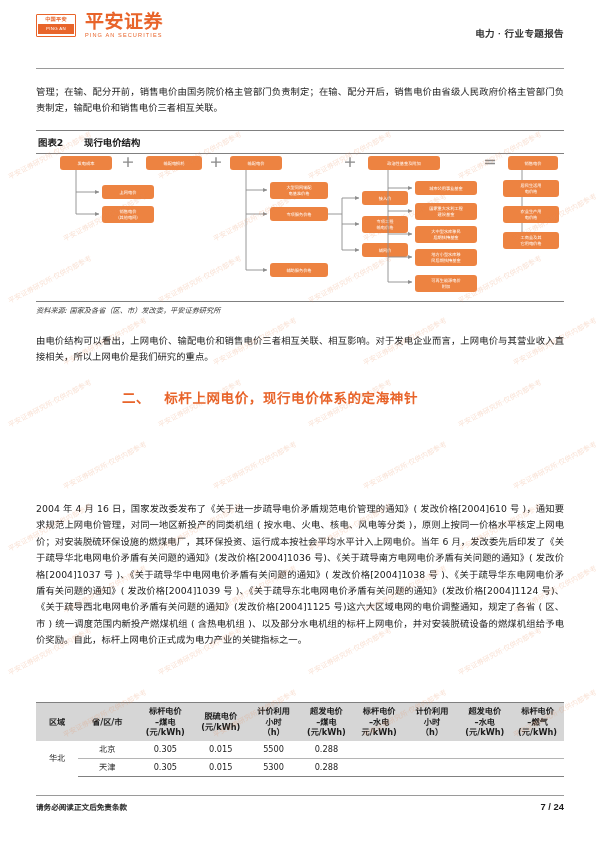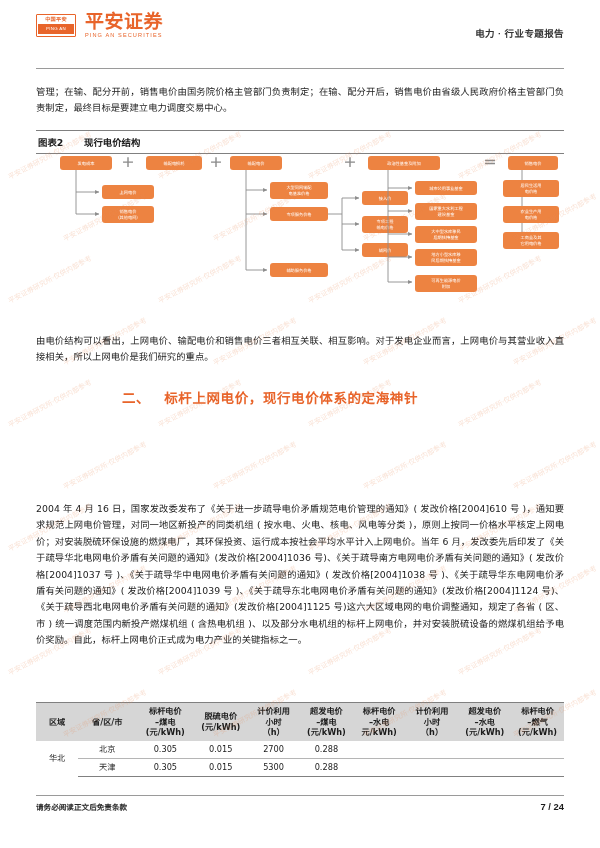--- a/index.html
+++ b/index.html
@@ -218,21 +218,21 @@
         </div>
         <div class="logo-word">
           <div class="logo-cn">平安证券</div>
           <div class="logo-en">PING AN SECURITIES</div>
         </div>
       </div>
       <div class="hdr-right">电力 · 行业专题报告</div>
     </div>
     <div class="hdr-rule"></div>
 
-    <div class="para p-top">管理；在输、配分开前，销售电价由国务院价格主管部门负责制定；在输、配分开后，销售电价由省级人民政府价格主管部门负责制定，最终目标是要建立电力调度交易中心。</div>
+    <div class="para p-top">管理；在输、配分开前，销售电价由国务院价格主管部门负责制定；在输、配分开后，销售电价由省级人民政府价格主管部门负责制定，输配电价和销售电价三者相互关联。</div>
 
     <div class="fig-cap fig2-cap">
       <span class="num">图表2</span><span>现行电价结构</span>
     </div>
 
     <div class="diagram">
       <svg width="528" height="146" viewBox="0 0 528 146" xmlns="http://www.w3.org/2000/svg">
         <defs>
           <marker id="ar" markerWidth="5" markerHeight="5" refX="4.4" refY="2.2" orient="auto">
             <path d="M0,0 L4.6,2.2 L0,4.4 z" fill="#8c8c8c"></path>
@@ -336,20 +336,21 @@
         <rect class="bx" x="467" y="54" width="56" height="17" rx="3"></rect>
         <text class="tx" x="495" y="61">农业生产用</text>
         <text class="tx" x="495" y="67">电价格</text>
 
         <rect class="bx" x="467" y="80" width="56" height="17" rx="3"></rect>
         <text class="tx" x="495" y="87">工商业及其</text>
         <text class="tx" x="495" y="93">它用电价格</text>
       </svg>
     </div>
 
+    <div class="fig-src">资料来源: 国家及各省（区、市）发改委，平安证券研究所</div>
 
     <div class="para p-mid">由电价结构可以看出，上网电价、输配电价和销售电价三者相互关联、相互影响。对于发电企业而言，上网电价与其营业收入直接相关，所以上网电价是我们研究的重点。</div>
 
     <div class="sec-head">
       <span class="sec-num">二、</span><span>标杆上网电价，现行电价体系的定海神针</span>
     </div>
 
     <div class="para p-b2">2004 年 4 月 16 日，国家发改委发布了《关于进一步疏导电价矛盾规范电价管理的通知》( 发改价格[2004]610 号 )，通知要求规范上网电价管理，对同一地区新投产的同类机组 ( 按水电、火电、核电、风电等分类 )，原则上按同一价格水平核定上网电价；对安装脱硫环保设施的燃煤电厂，其环保投资、运行成本按社会平均水平计入上网电价。当年 6 月，发改委先后印发了《关于疏导华北电网电价矛盾有关问题的通知》(发改价格[2004]1036 号)、《关于疏导南方电网电价矛盾有关问题的通知》( 发改价格[2004]1037 号 )、《关于疏导华中电网电价矛盾有关问题的通知》( 发改价格[2004]1038 号 )、《关于疏导华东电网电价矛盾有关问题的通知》( 发改价格[2004]1039 号 )、《关于疏导东北电网电价矛盾有关问题的通知》(发改价格[2004]1124 号)、《关于疏导西北电网电价矛盾有关问题的通知》(发改价格[2004]1125 号)这六大区域电网的电价调整通知，规定了各省 ( 区、市 ) 统一调度范围内新投产燃煤机组 ( 含热电机组 )、以及部分水电机组的标杆上网电价，并对安装脱硫设备的燃煤机组给予电价奖励。自此，标杆上网电价正式成为电力产业的关键指标之一。</div>
 
 
@@ -368,21 +369,21 @@
               <th style="width: 10%;">超发电价<br>–水电<br>(元/kWh)</th>
               <th style="width: 10%;">标杆电价<br>–燃气<br>(元/kWh)</th>
             </tr>
         </thead>
         <tbody>
             <tr>
               <td class="region" rowspan="2">华北</td>
               <td>北京</td>
               <td>0.305</td>
               <td>0.015</td>
-              <td>2700</td>
+              <td>5500</td>
               <td>0.288</td>
               <td></td>
               <td></td>
               <td></td>
               <td></td>
             </tr>
             <tr>
               <td>天津</td>
               <td>0.305</td>
               <td>0.015</td>

